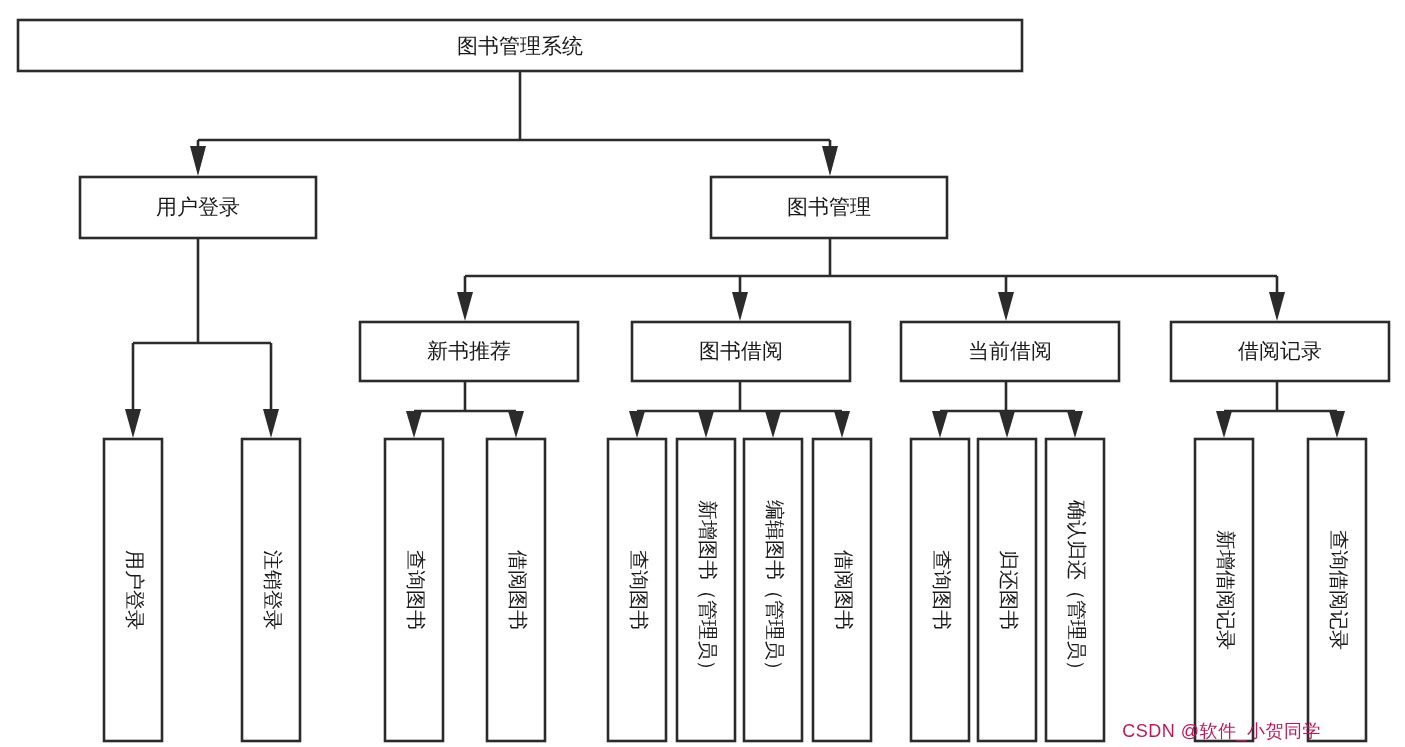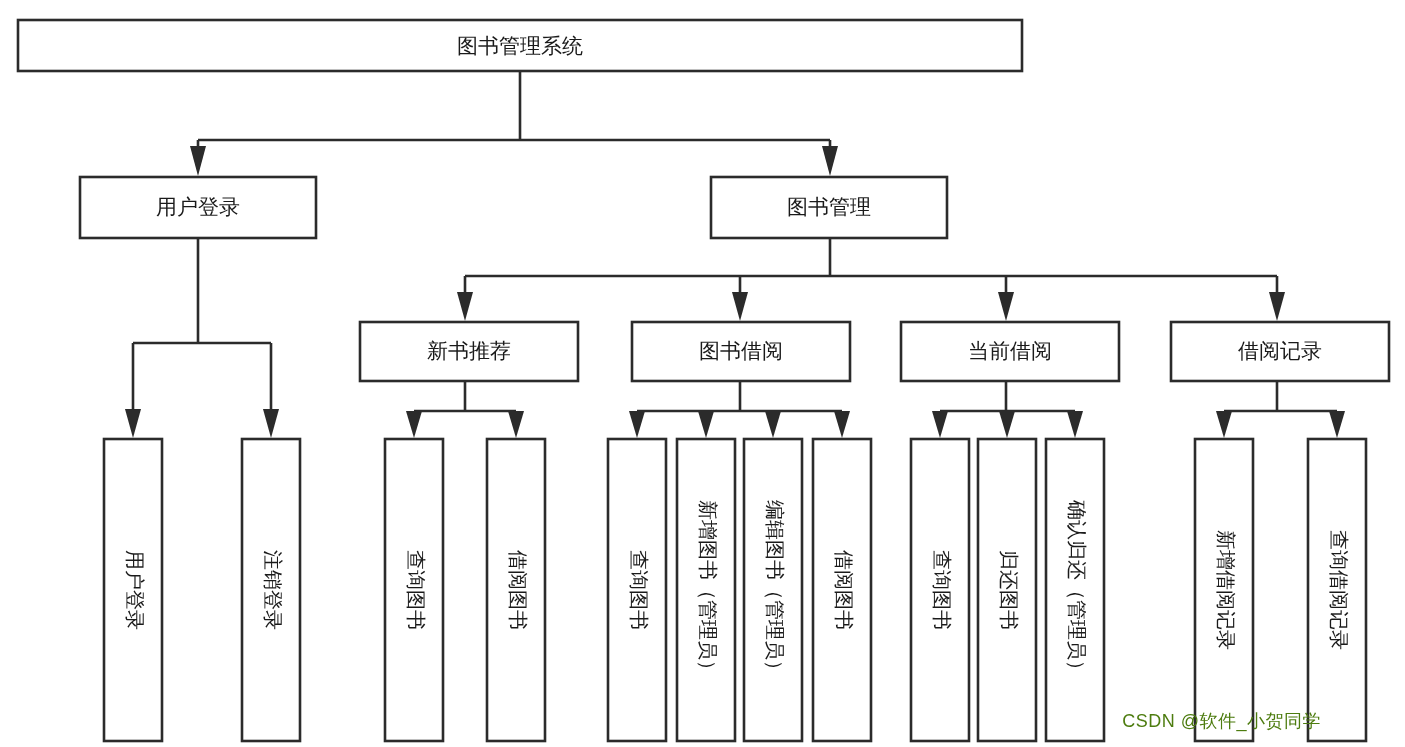--- a/index.html
+++ b/index.html
@@ -54,24 +54,24 @@
   .node-label-vertical {
     fill: #1a1a1a;
     font-family: "Liberation Sans", "DejaVu Sans", sans-serif;
     font-size: 20px;
     text-anchor: middle;
     dominant-baseline: middle;
   }
   .watermark {
     position: absolute;
     right: 8px;
-    bottom: 20px;
+    bottom: 10px;
     font-family: "Liberation Sans", "DejaVu Sans", sans-serif;
     font-size: 18px;
-    color: #4d7c0f;
+    color: #be185d;
     letter-spacing: 0.5px;
     white-space: nowrap;
     user-select: none;
   }
 </style>
 </head>
 <body>
 
 <div id="diagram-root">
 

